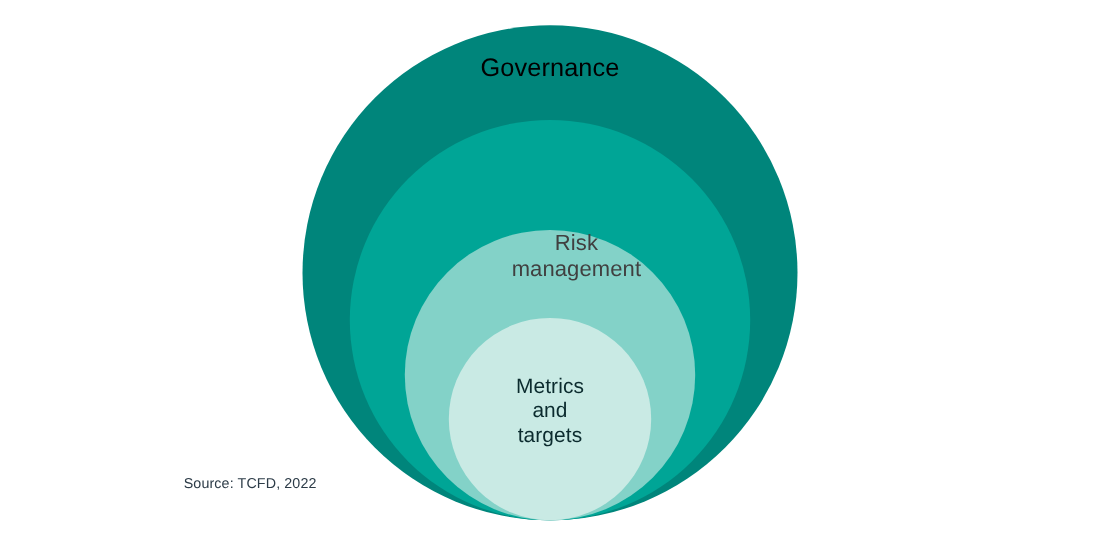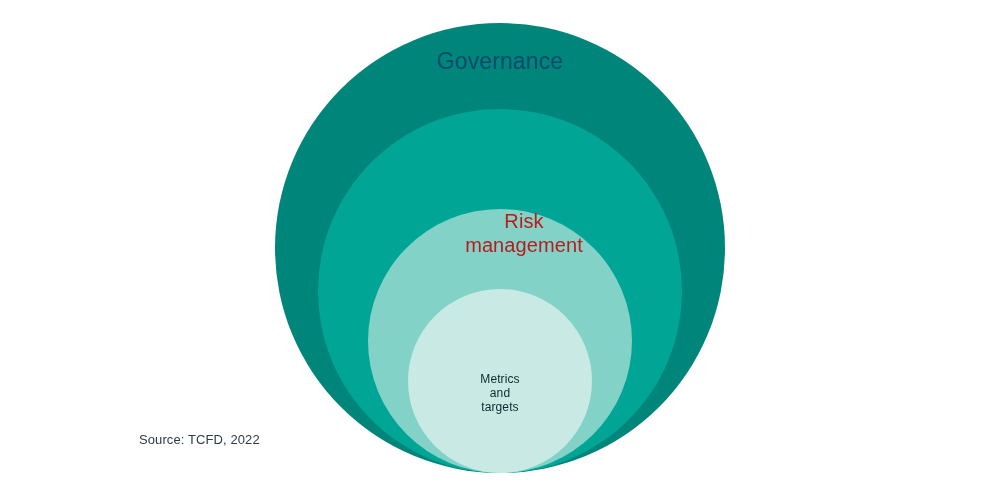--- a/index.html
+++ b/index.html
@@ -78,22 +78,21 @@
   #label-strategy {
     top: 135px;
     font-size: 21px;
   }
   #label-risk-management {
     top: 210px;
     font-size: 20px;
   }
   #label-metrics-and-targets {
     top: 341px;
-    font-size: 12px;
-    margin-top: 31px;
+    font-size: 19px;
   }
 
   #source-note {
     position: absolute;
     left: 139px;
     top: 432px;
     font-size: 13px;
     color: #2d3c48;
     letter-spacing: 0.1px;
   }
@@ -104,25 +103,25 @@
 <div id="diagram-stage">
 
   <div class="ring" id="ring-governance" style="background: rgb(0, 133, 123);"></div>
 
   <div class="ring" id="ring-strategy" style="background: rgb(0, 165, 150);"></div>
 
   <div class="ring" id="ring-risk-management" style="background: rgb(131, 210, 200);"></div>
 
   <div class="ring" id="ring-metrics-and-targets" style="background: rgb(201, 234, 228);"></div>
 
-  <div class="ring-label" id="label-governance" style="color: #0c4a6e;">Governance</div>
+  <div class="ring-label" id="label-governance" style="color: #000000;">Governance</div>
 
 
-  <div class="ring-label" id="label-risk-management" style="color: #b91c1c; margin-left: 48px;">Risk
+  <div class="ring-label" id="label-risk-management" style="color: #404040; margin-left: 48px;">Risk
 management</div>
 
   <div class="ring-label" id="label-metrics-and-targets" style="color: rgb(11, 43, 46);">Metrics
 and
 targets</div>
 
-  <div id="source-note" style="color: rgb(45, 60, 72);">Source: TCFD, 2022</div>
+  <div id="source-note" style="color: rgb(45, 60, 72); margin-left: 28px;">Source: TCFD, 2022</div>
 
 </div>
 
 </body></html>

